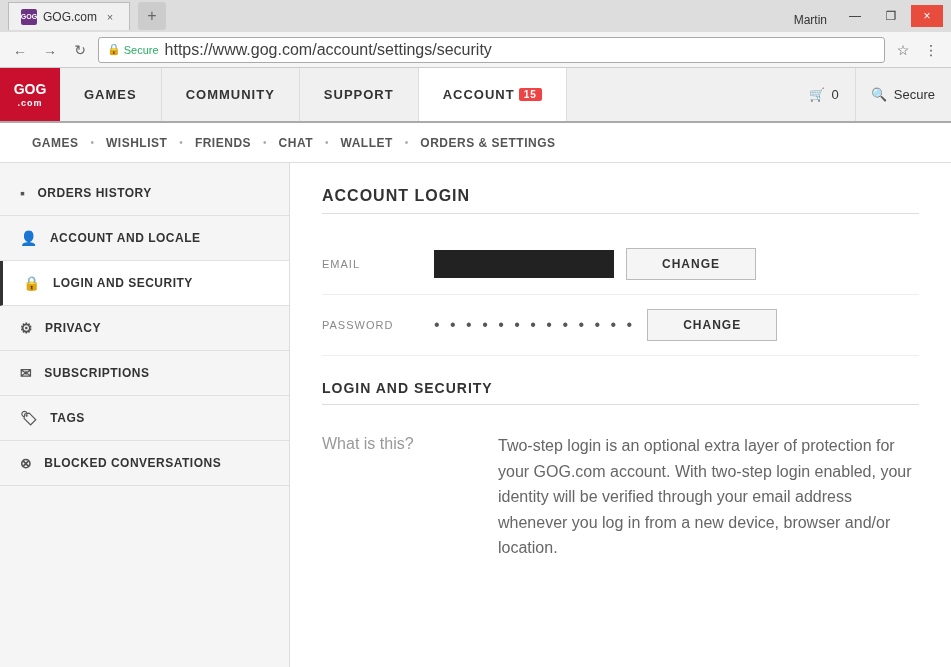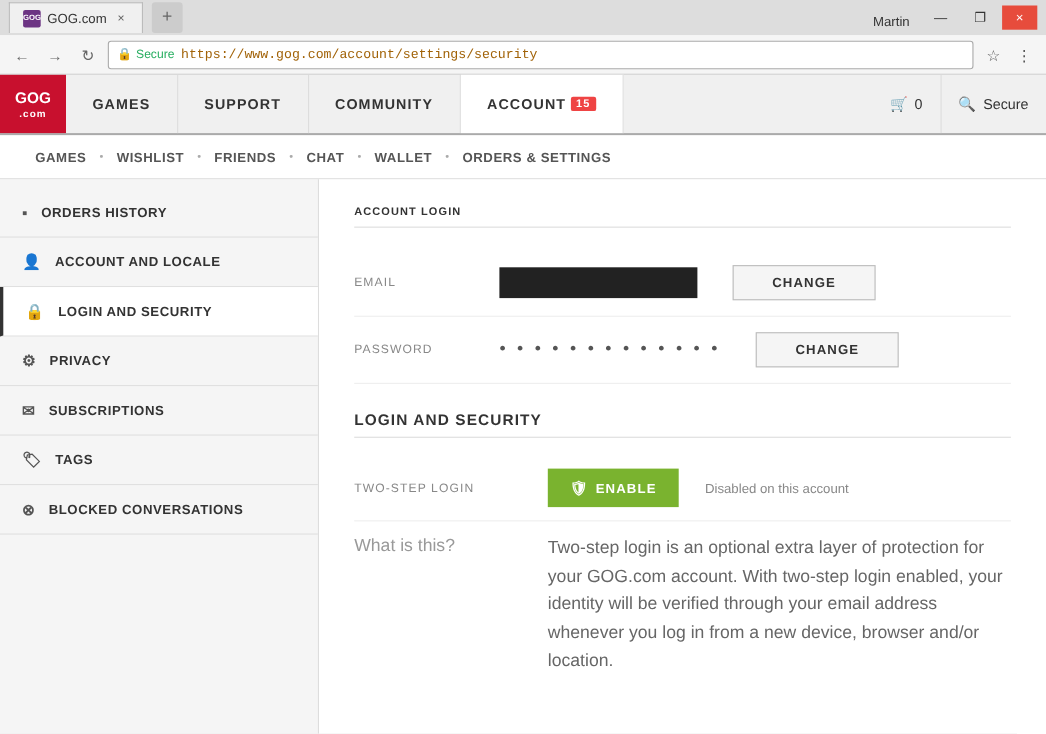--- a/index.html
+++ b/index.html
@@ -89,21 +89,21 @@
       align-items: center;
       padding: 0 8px;
       gap: 6px;
       font-size: 12px;
     }
     .secure-badge {
       color: #27ae60;
       font-size: 11px;
       display: flex; align-items: center; gap: 3px;
     }
-    .url-text { color: #a16207; font-size: 12px; font-family: Liberation Mono, monospace; }
+    .url-text { color: #404040; font-size: 16px; }
     .toolbar-icons {
       display: flex; gap: 4px;
     }
     .toolbar-icon {
       width: 24px; height: 24px;
       cursor: pointer;
       display: flex; align-items: center; justify-content: center;
       color: #555; font-size: 14px;
     }
 
@@ -220,36 +220,36 @@
 
     
     .content-area {
       flex: 1;
       background: white;
       padding: 24px 32px;
       overflow-y: auto;
     }
 
     .section-title {
-      font-size: 10px;
+      font-size: 16px;
       font-weight: bold;
       letter-spacing: 1px;
       color: #333;
       text-transform: uppercase;
       margin-bottom: 20px;
       padding-bottom: 8px;
       border-bottom: 1px solid #ddd;
     }
 
     .field-row {
       display: flex;
       align-items: center;
       padding: 14px 0;
       border-bottom: 1px solid #eee;
-      gap: 32px;
+      gap: 12px;
     }
     .field-label {
       width: 100px;
       font-size: 11px;
       color: #888;
       letter-spacing: 1px;
       text-transform: uppercase;
       flex-shrink: 0;
     }
     .field-masked {
@@ -384,24 +384,24 @@
 <div class="gog-header">
   <div class="gog-logo">
     <span class="gog-logo-top">GOG</span>
     <span class="gog-logo-bottom">.com</span>
   </div>
   <div class="nav-items">
     <div class="nav-item">
       <span>GAMES</span>
     </div>
     <div class="nav-item">
+      <span>COMMUNITY</span>
+    </div>
+    <div class="nav-item">
       <span>SUPPORT</span>
-    </div>
-    <div class="nav-item">
-      <span>COMMUNITY</span>
     </div>
     <div class="nav-item active">
       <span>ACCOUNT</span>
       <span class="account-badge">15</span>
     </div>
   </div>
   <div class="cart-item">
     <span>🛒</span>
     <span>0</span>
   </div>
@@ -468,28 +468,20 @@
     </div>
 
     <div class="field-row">
       <span class="field-label">PASSWORD</span>
       <span class="field-dots">• • • • • • • • • • • • •</span>
       <button class="change-btn">CHANGE</button>
     </div>
 
     <div class="section-title-2">LOGIN AND SECURITY</div>
 
-    <div class="two-step-row">
-      <span class="two-step-label">TWO-STEP LOGIN</span>
-      <button class="enable-btn">
-        <span class="shield-icon">🛡</span>
-        <span>ENABLE</span>
-      </button>
-      <span class="disabled-text">Disabled on this account</span>
-    </div>
 
     <div class="what-is-this-row">
       <span class="what-is-this-label">What is this?</span>
       <span class="what-is-this-text">Two-step login is an optional extra layer of protection for your GOG.com account. With two-step login enabled, your identity will be verified through your email address whenever you log in from a new device, browser and/or location.</span>
     </div>
 
   </div>
 </div>
 
 </body></html>

